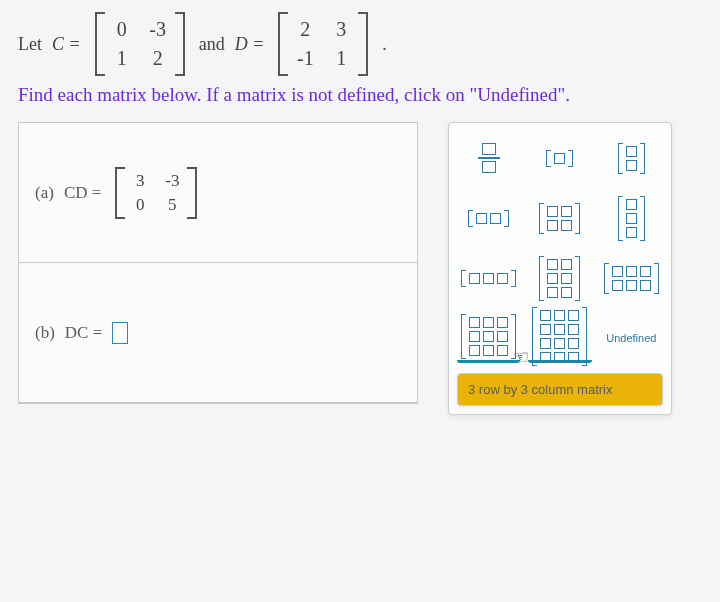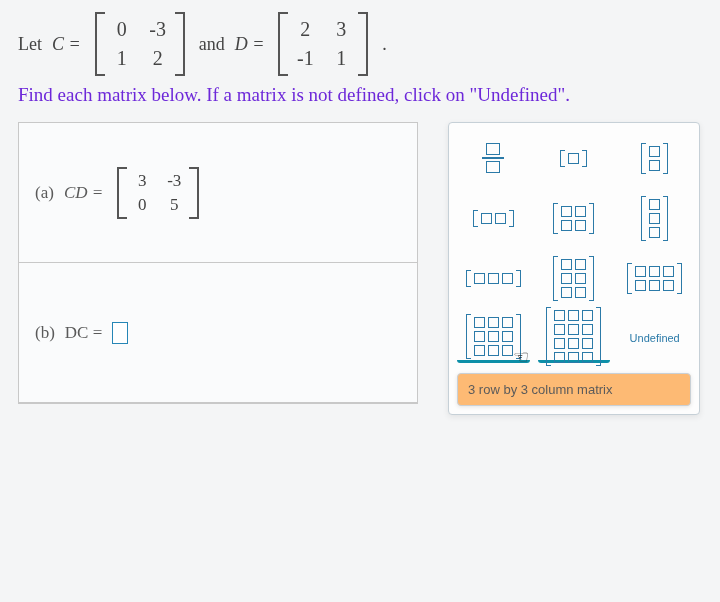--- a/index.html
+++ b/index.html
@@ -31,21 +31,21 @@
   .ans-row { border-bottom: 1px solid #c8c8c8; padding: 26px 16px; display:flex; align-items:center; gap: 10px; min-height: 140px; }
   .lbl { font-size: 17px; color:#5a5a5a; }
   .small .mat-body { font-size: 17px; gap: 4px 14px; padding: 4px 6px; }
   .input-box {
     width: 16px; height: 22px; border: 1.5px solid #2686b6;
     background: #fff; display:inline-block;
   }
 
   .palette {
     background:#fdfdfd; border:1px solid #c6d0d7; border-radius:4px;
-    width: 252px; padding: 10px 8px 8px 8px;
+    width: 224px; padding: 10px 8px 8px 8px;
     box-shadow: 0 2px 6px rgba(0,0,0,.08);
     position: relative;
   }
   .pgrid {
     display:grid; grid-template-columns: repeat(3, 1fr);
     gap: 10px 8px;
   }
   .pbtn {
     height: 50px; display:flex; align-items:center; justify-content:center;
     color:#2b7aa8; font-size: 14px; cursor:pointer;
@@ -54,21 +54,21 @@
   .frac { display:flex; flex-direction:column; align-items:center; gap:2px; }
   .frac .fn, .frac .fd { width:14px; height:12px; border:1.5px solid #2b7aa8; }
   .frac .bar { width:22px; height:2px; background:#2b7aa8; }
   .sqb { display:flex; align-items:stretch; }
   .sqb .bl, .sqb .br { width:5px; border:1.5px solid #2b7aa8; }
   .sqb .bl { border-right:none; } .sqb .br { border-left:none; }
   .sqb .inner { display:grid; gap:3px; padding:3px; }
   .tiny { width:11px; height:11px; border:1.5px solid #2b7aa8; }
   .undef-txt { font-size:11px; color:#2b7aa8; font-family: Arial, sans-serif; }
   .tooltip {
-    margin-top:10px; background:#fdba74; border:1px solid #c9d0d6;
+    margin-top:10px; background:#eab308; border:1px solid #c9d0d6;
     border-radius:4px; padding:8px 10px; font-size:13px; color:#5b5b5b;
     box-shadow: 0 1px 4px rgba(0,0,0,.1);
     font-family: Arial, sans-serif;
   }
   .cursor-icon {
     position:absolute; left: 64px; bottom: 46px;
     font-size: 18px; color:#333; pointer-events:none;
   }
   .hl { border-bottom: 3px solid #0d8fa8; }
 </style>
@@ -102,21 +102,21 @@
   </span>
   <span>.</span>
 </div>
 
 <div class="instr">Find each matrix below. If a matrix is not defined, click on "Undefined".</div>
 
 <div class="work-area">
   <div class="answers">
     <div class="ans-row">
       <span class="lbl">(a)</span>
-      <span class="lbl" style="font-style:italic">CD =</span>
+      <span class="lbl" style="">CD =</span>
       <span class="mat small">
         <span class="bracket-l"></span>
         <span class="mat-body m2x2">
           <span class="cell">3</span>
           <span class="cell">-3</span>
           <span class="cell">0</span>
           <span class="cell">5</span>
         </span>
         <span class="bracket-r"></span>
       </span>

